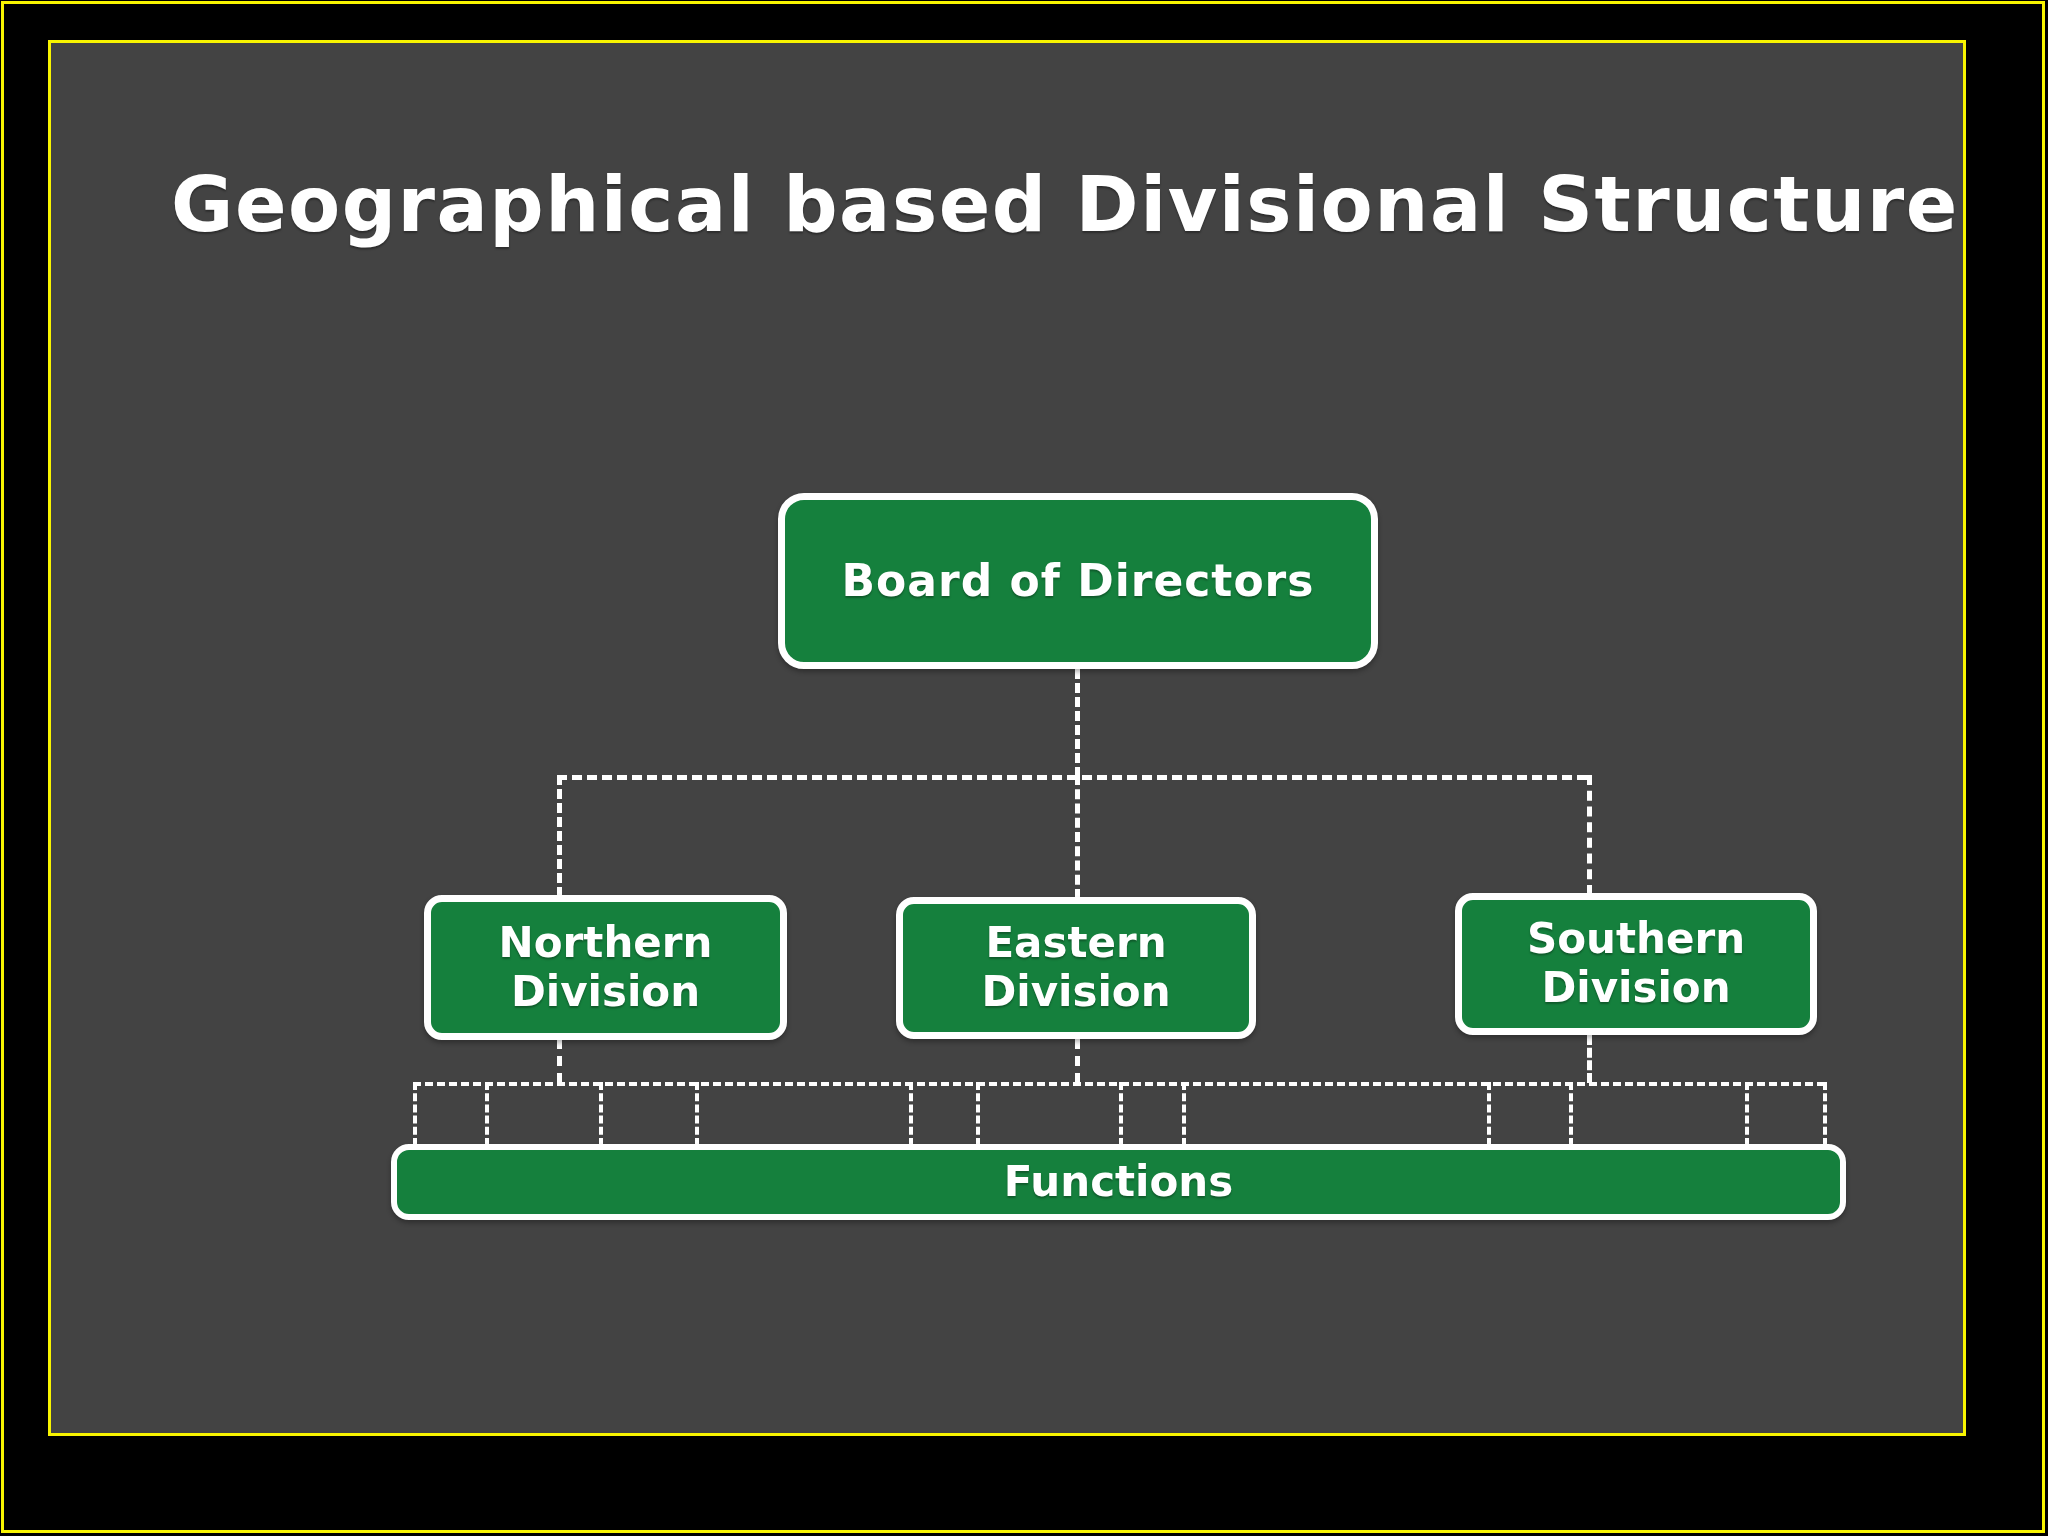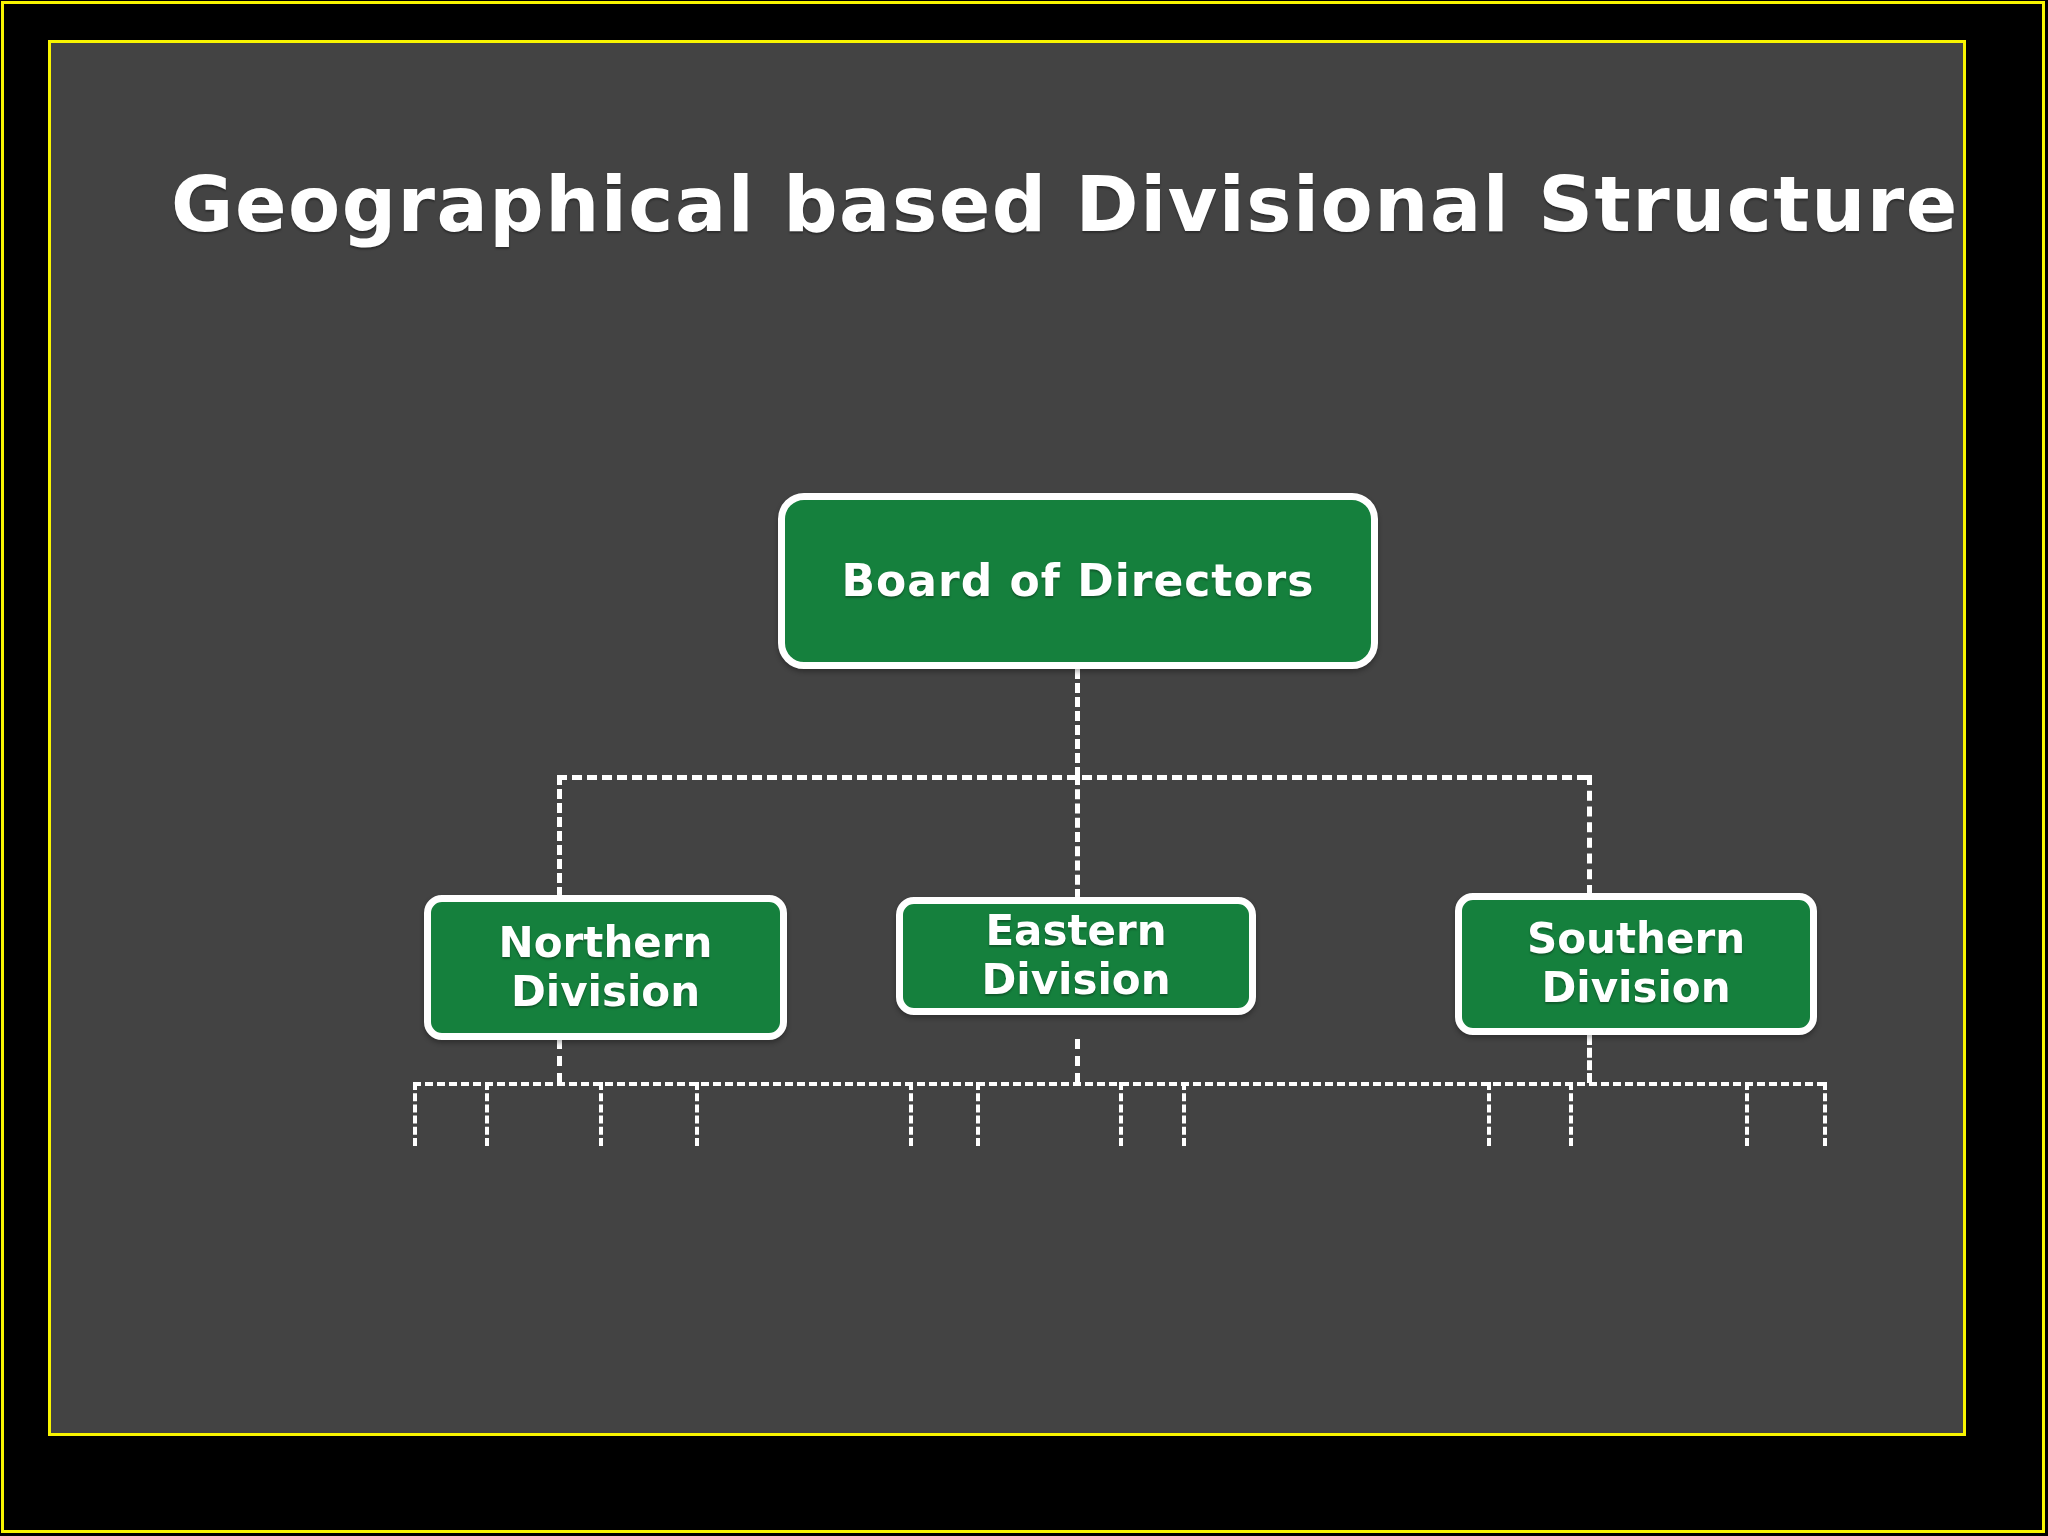--- a/index.html
+++ b/index.html
@@ -105,21 +105,21 @@
     width: 363px;
     height: 145px;
     font-size: 42px;
     border-radius: 18px;
     margin-left: 8px;
   }
   #box-eastern {
     left: 845px;
     top: 854px;
     width: 360px;
-    height: 118px;
+    height: 142px;
     font-size: 42px;
     border-radius: 18px;
   }
   #box-southern {
     left: 1404px;
     top: 850px;
     width: 362px;
     height: 142px;
     font-size: 42px;
     border-radius: 18px;
@@ -218,16 +218,19 @@
         </span>
       </div>
 
       <div class="org-box" id="box-southern">
         <span>
           <span>Southern</span><br>
           <span>Division</span>
         </span>
       </div>
 
+      <div class="org-box" id="box-functions">
+        <span>Functions</span>
+      </div>
 
     </div>
   </div>
 </div>
 
 </body></html>

